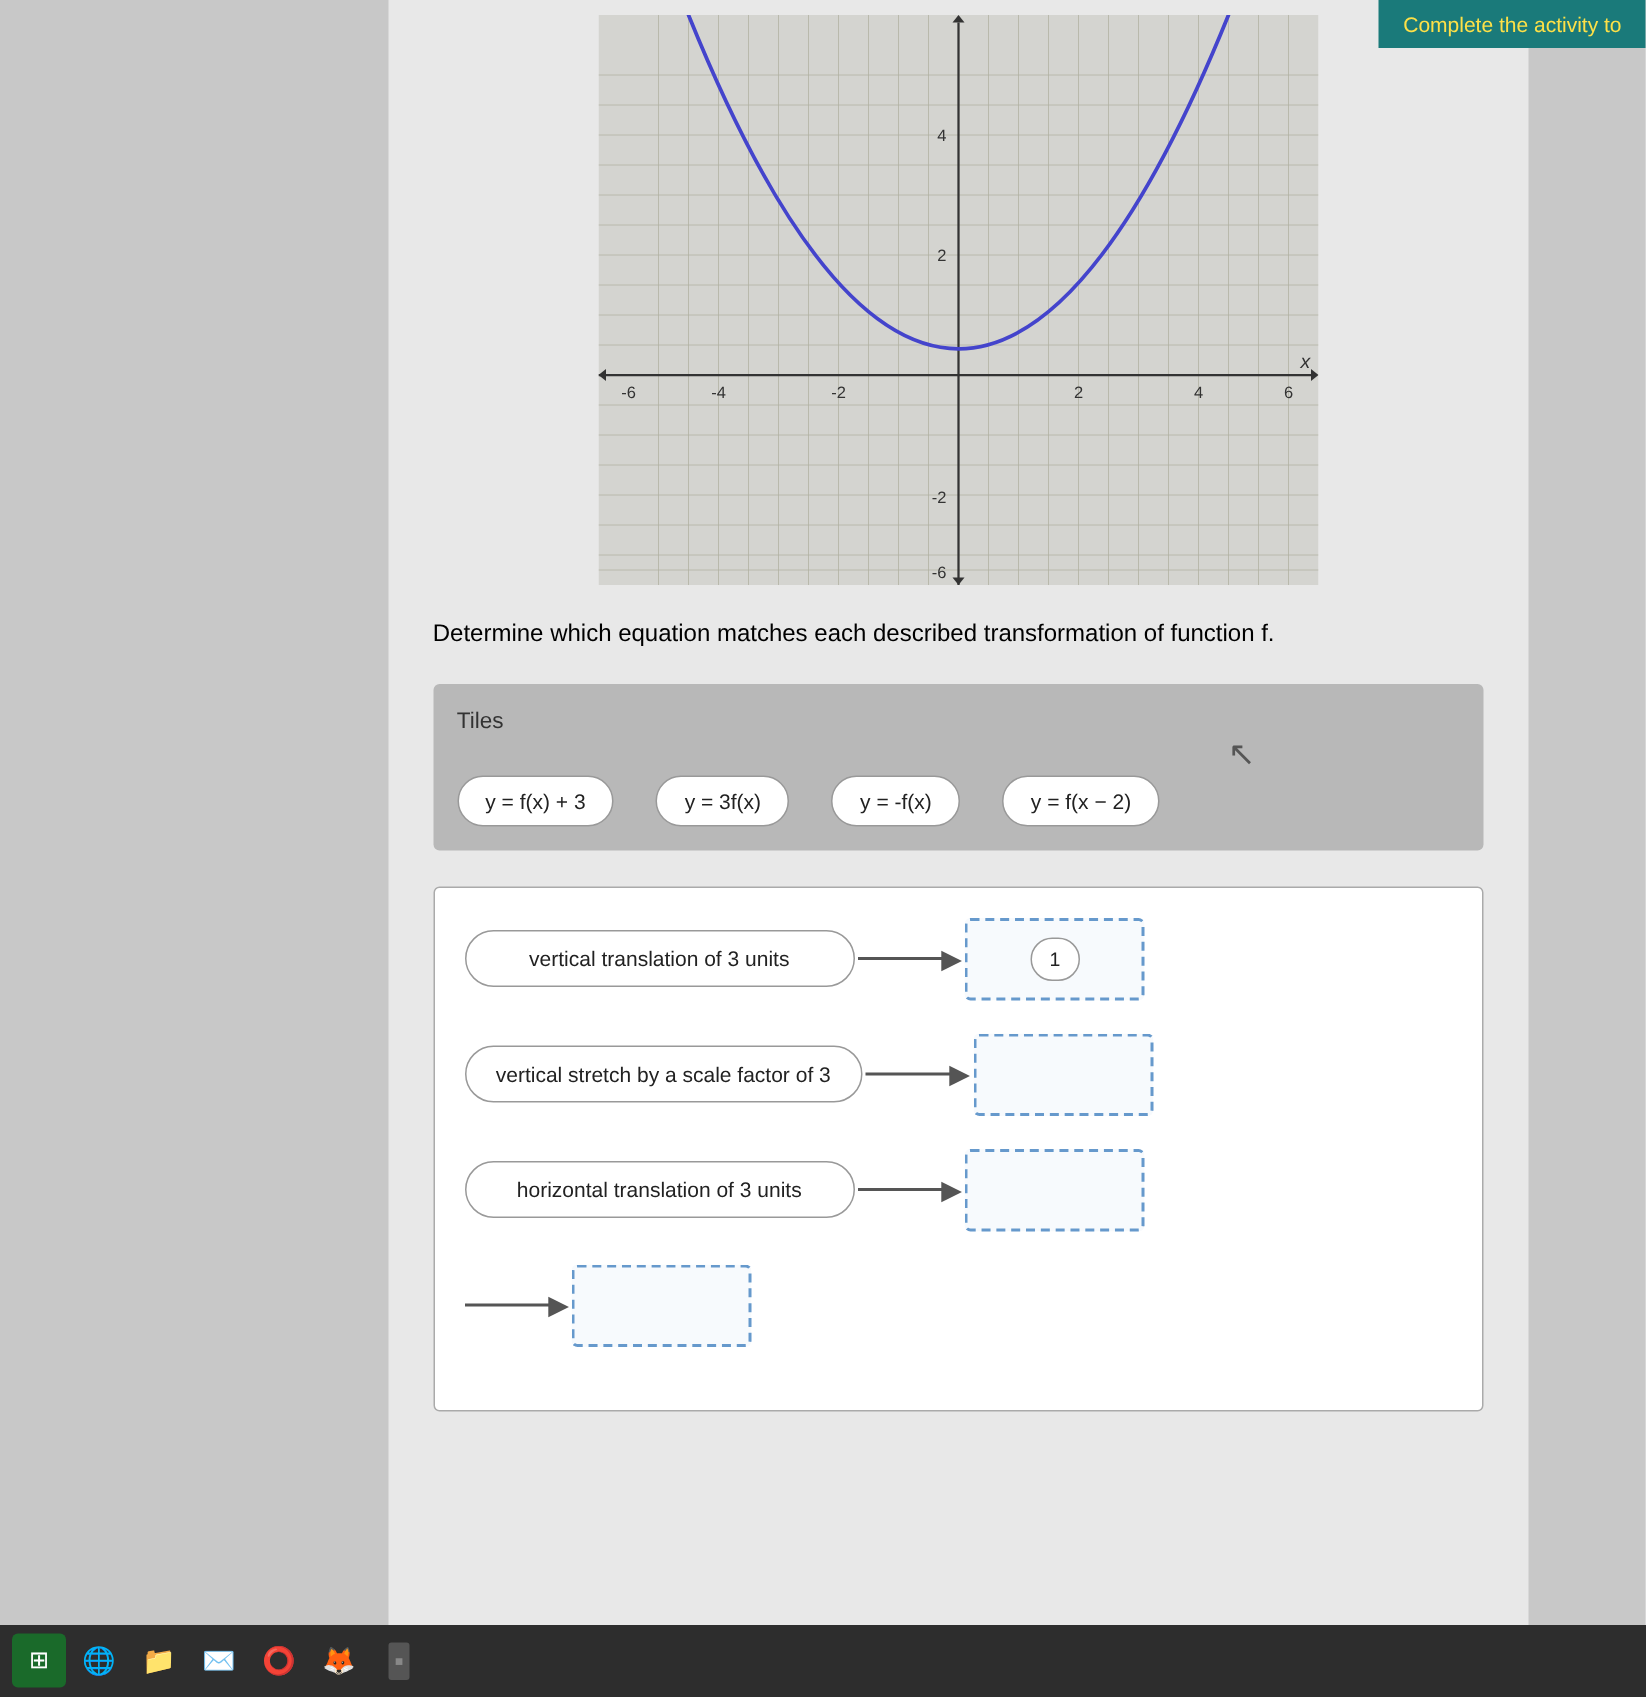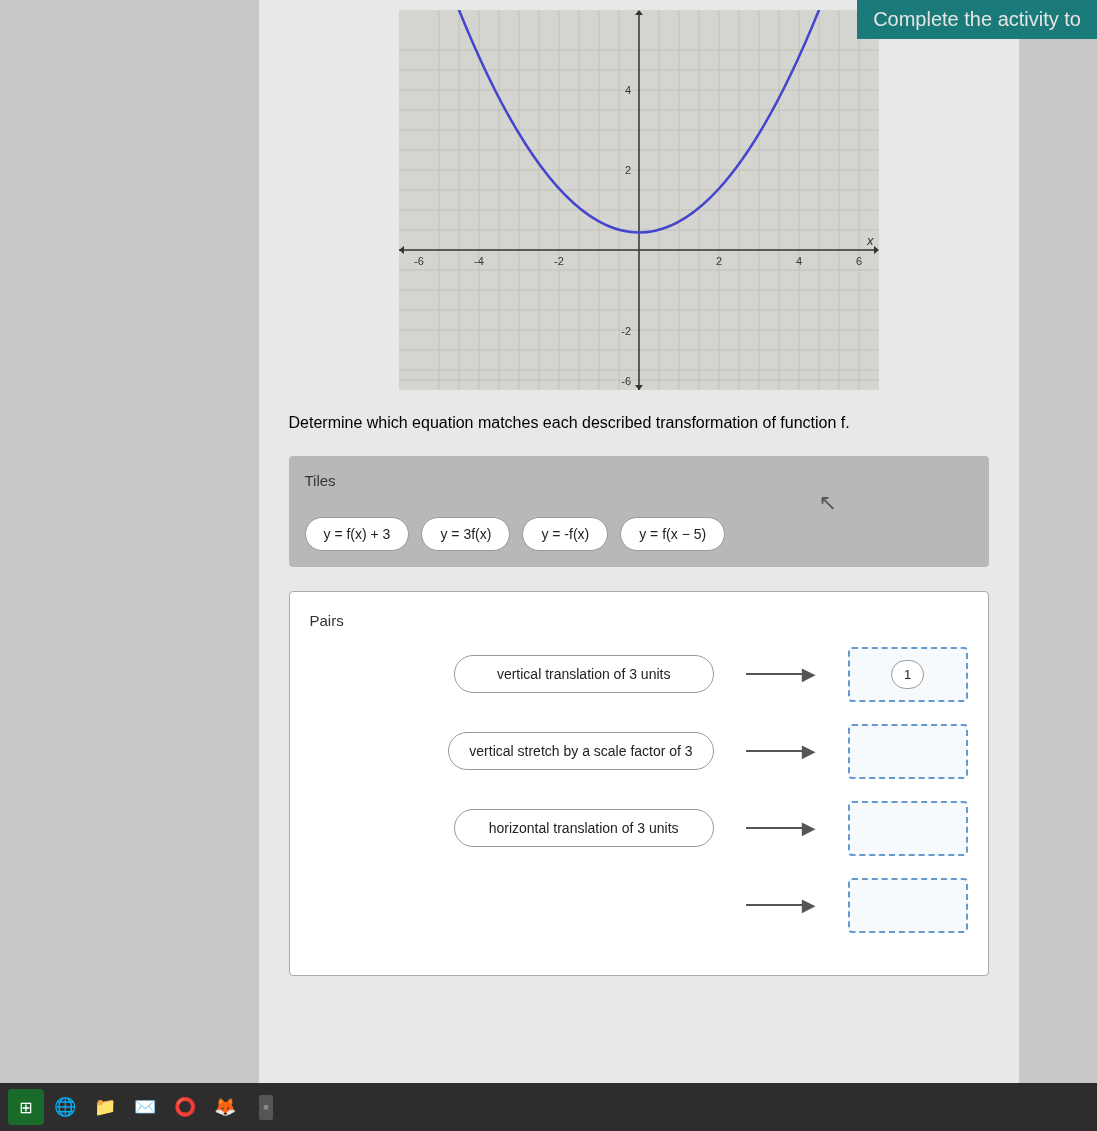--- a/index.html
+++ b/index.html
@@ -10,23 +10,23 @@
       min-height: 1131px;
       position: relative;
       overflow-x: hidden;
     }
 
     
     .top-bar {
       position: absolute;
       top: 0; right: 0;
       background: #1a7a7a;
-      color: #e5e5e5;
+      color: #fde047;
       padding: 8px 16px;
-      font-size: 20px;
+      font-size: 14px;
       z-index: 10;
     }
 
     
     .main-content {
       background: #e8e8e8;
       margin: 0 auto;
       width: 760px;
       min-height: 1100px;
       padding: 10px 30px 30px 30px;
@@ -64,21 +64,21 @@
     }
 
     .tiles-label {
       font-size: 15px;
       color: #333;
       margin-bottom: 28px;
     }
 
     .tiles-row {
       display: flex;
-      gap: 12px;
+      gap: 28px;
       flex-wrap: wrap;
     }
 
     .tile {
       background: white;
       border: 1px solid #999;
       border-radius: 20px;
       padding: 8px 18px;
       font-size: 14px;
       color: #222;
@@ -97,22 +97,21 @@
     .pairs-label {
       font-size: 15px;
       color: #333;
       margin-bottom: 18px;
     }
 
     .pair-row {
       display: flex;
       align-items: center;
       margin-bottom: 22px;
-      gap: 32px;
-      justify-content: flex-end;
+      gap: 2px;
     }
 
     .pair-description {
       background: white;
       border: 1px solid #999;
       border-radius: 20px;
       padding: 10px 20px;
       font-size: 14px;
       color: #222;
       min-width: 260px;
@@ -304,27 +303,26 @@
       <div class="tile" draggable="true">
         <span>y = f(x) + 3</span>
       </div>
       <div class="tile" draggable="true">
         <span>y = 3f(x)</span>
       </div>
       <div class="tile" draggable="true">
         <span>y = -f(x)</span>
       </div>
       <div class="tile" draggable="true">
-        <span>y = f(x − 5)</span>
+        <span>y = f(x − 2)</span>
       </div>
     </div>
   </div>
 
   <div class="pairs-section">
-    <div class="pairs-label">Pairs</div>
 
     <div class="pair-row">
       <div class="pair-description">vertical translation of 3 units</div>
       <div class="arrow">
         <span class="arrow-line"></span>
         <span class="arrow-head">▶</span>
       </div>
       <div class="drop-box filled">
         <div class="drop-box-tile">
           <span>1</span>

